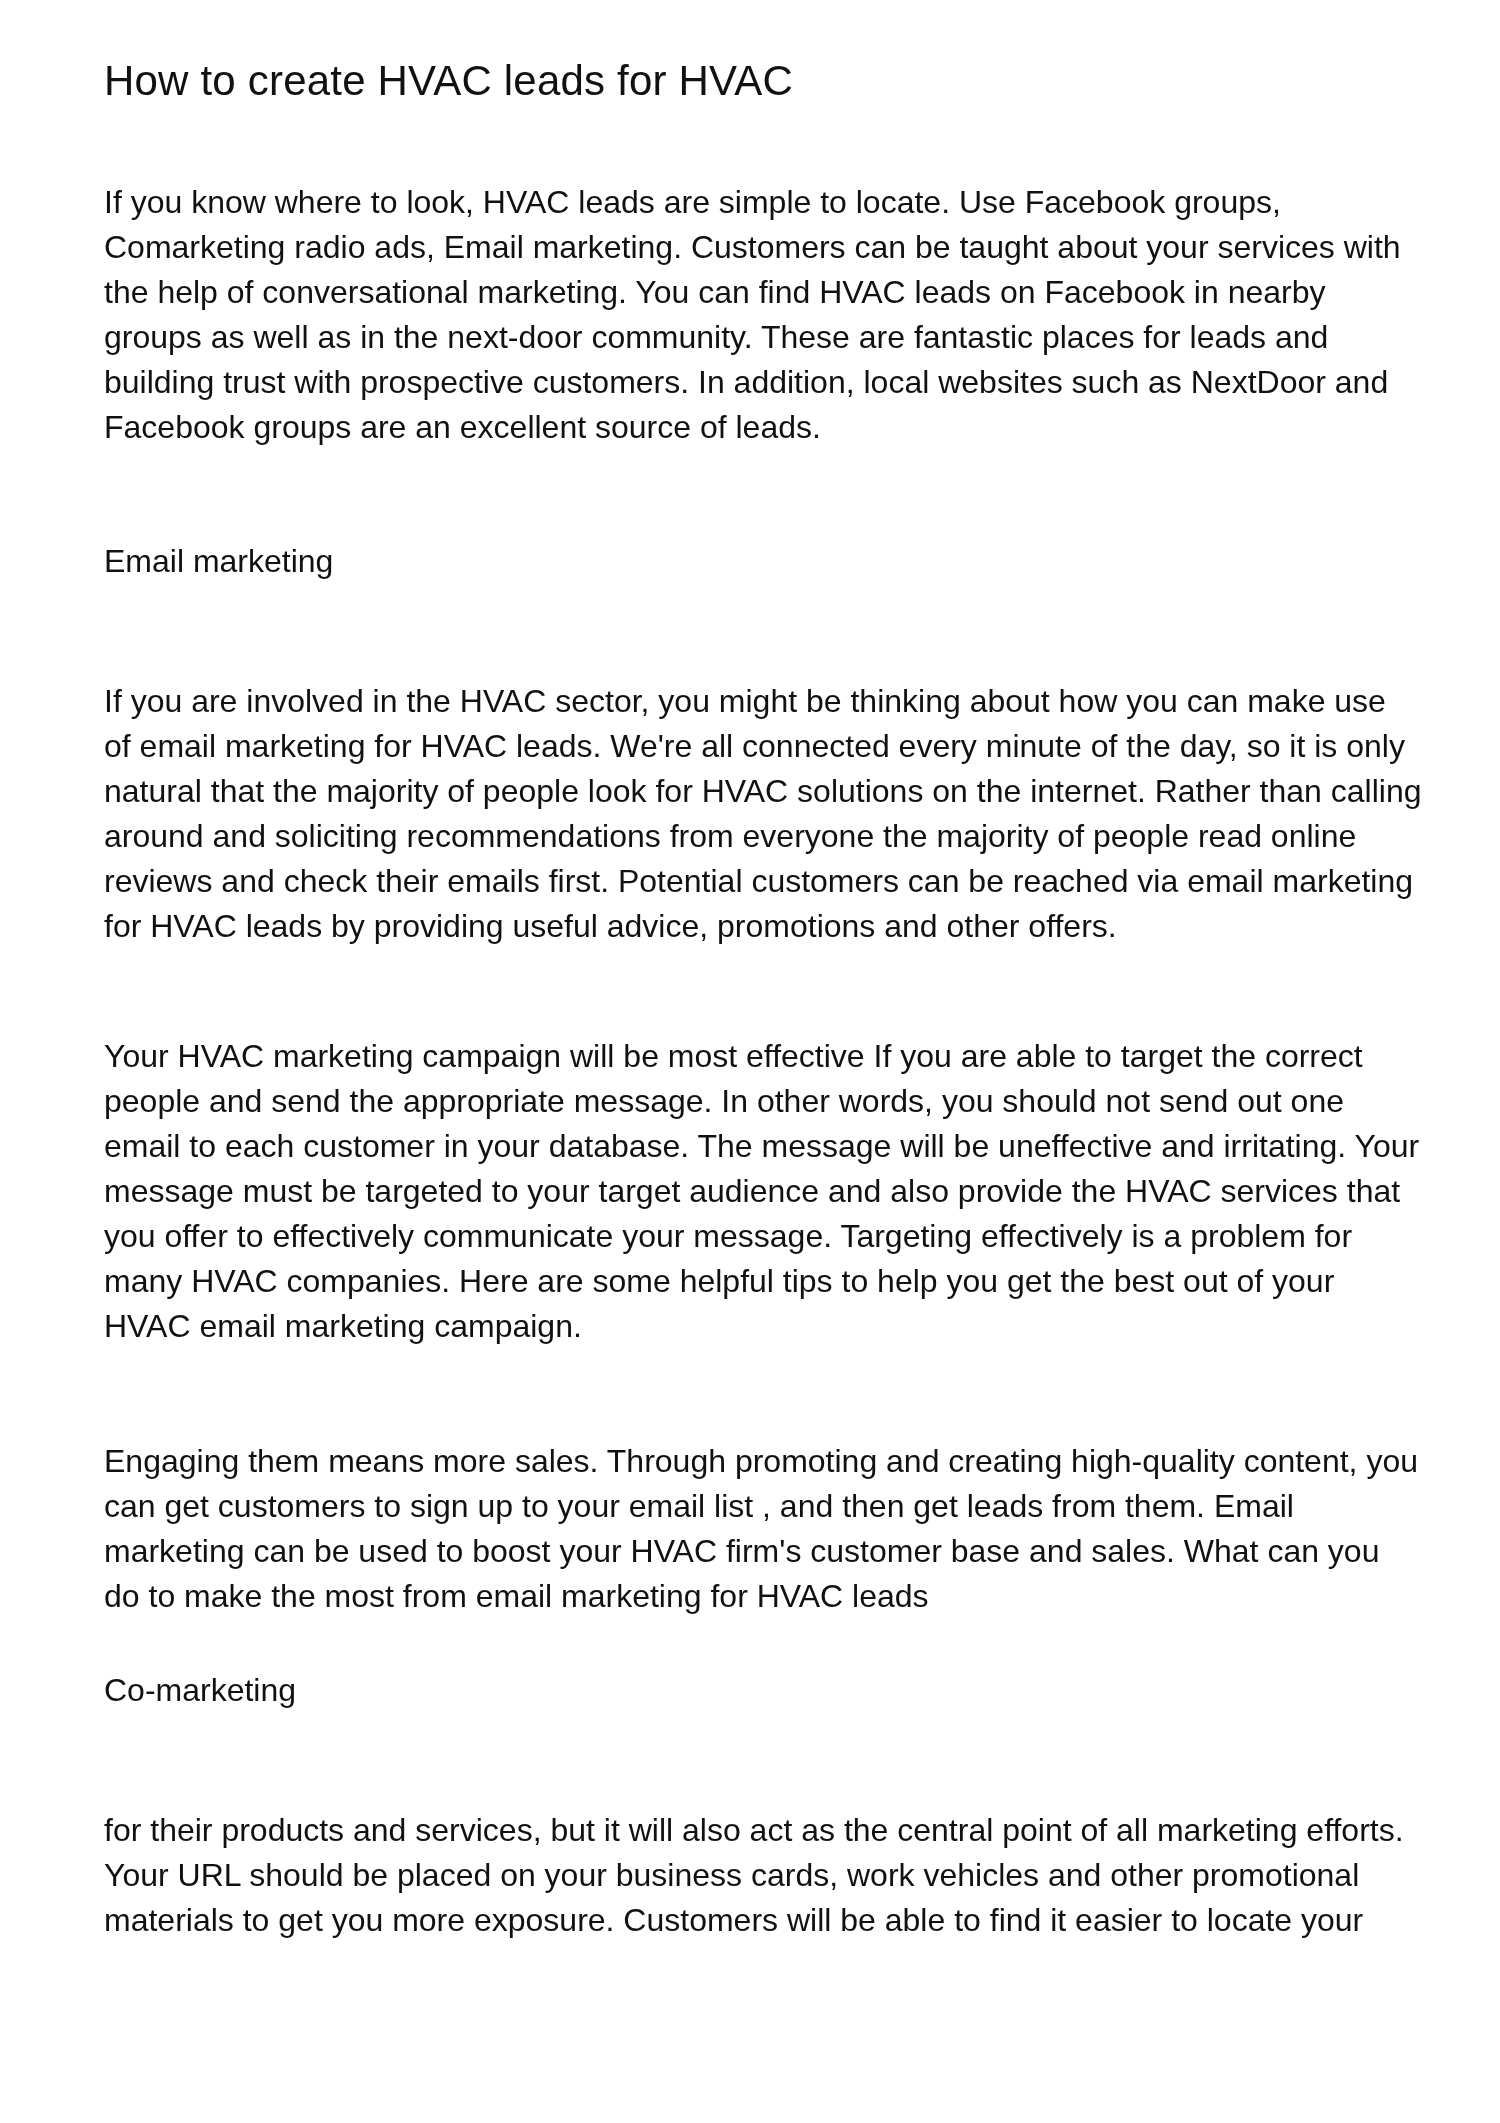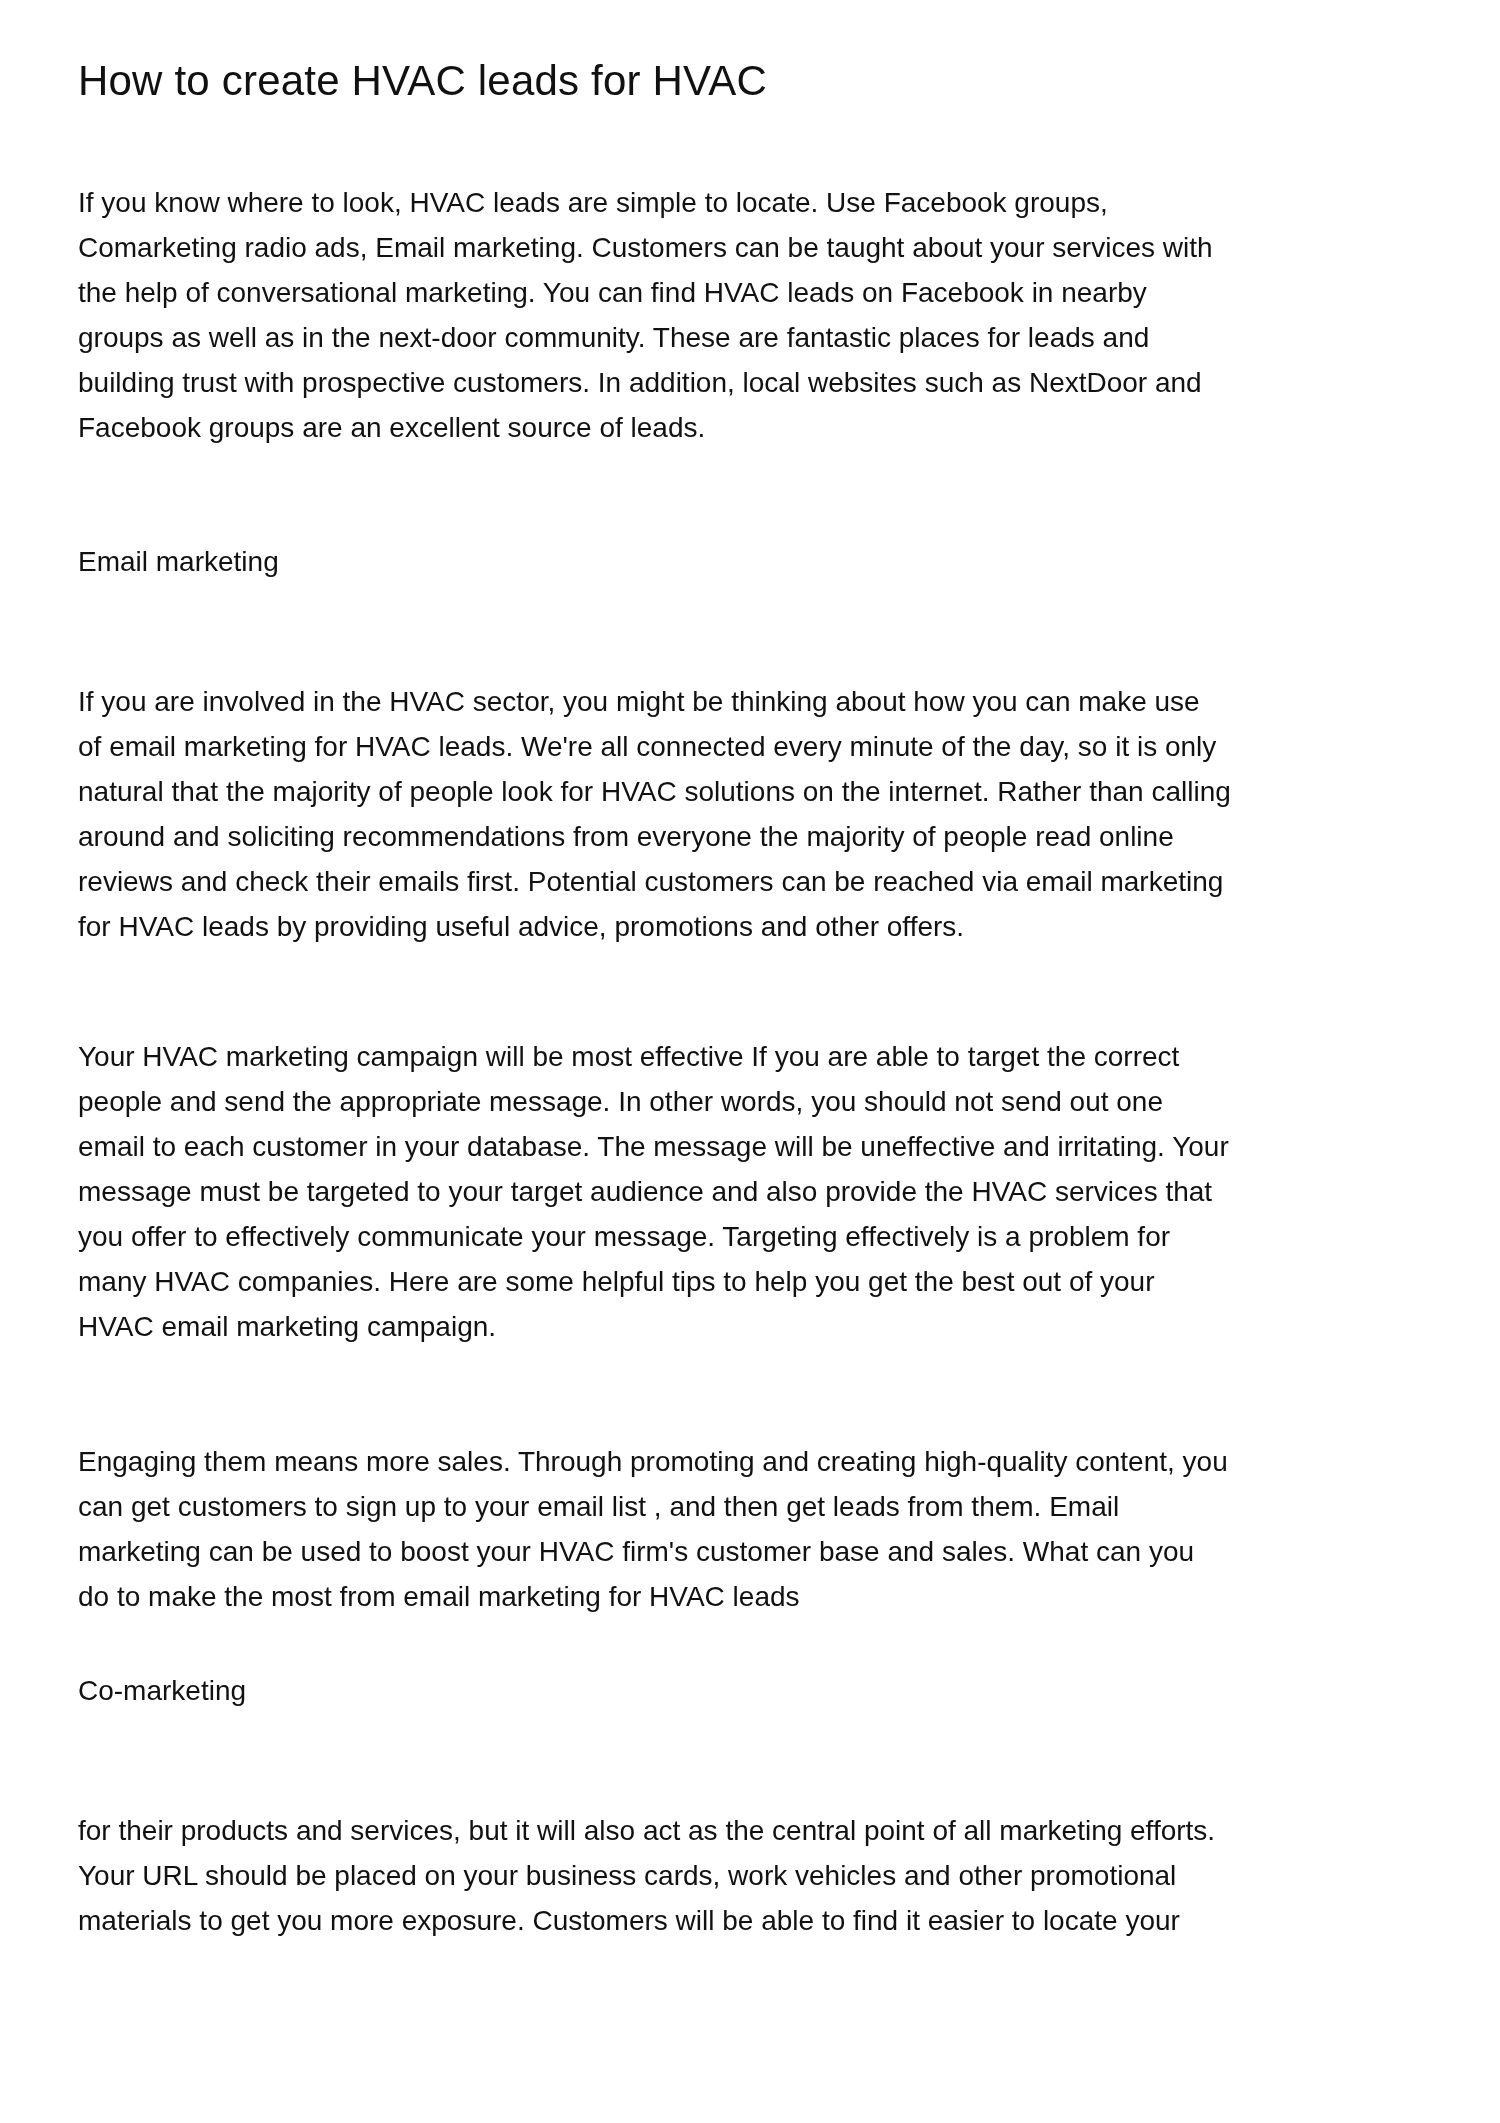--- a/index.html
+++ b/index.html
@@ -6,39 +6,39 @@
     margin: 0;
     padding: 0;
     background: #ffffff;
   }
   .page {
     position: relative;
     width: 1500px;
     height: 2123px;
     background: #ffffff;
     box-sizing: border-box;
-    padding: 52px 90px 0 78px;
+    padding: 52px 90px 0 104px;
     overflow: hidden;
     font-family: "Liberation Sans", sans-serif;
     color: #111111;
   }
   .doc-title {
     margin: 0;
     font-size: 42px;
     font-weight: 400;
     line-height: 57px;
     letter-spacing: 0.2px;
     white-space: pre;
   }
   .para {
     margin: 0;
   }
   .para .line,
   .section-heading {
-    font-size: 28px;
+    font-size: 32px;
     font-weight: 400;
     line-height: 45px;
     white-space: pre;
   }
   .section-heading {
     margin: 0;
   }
   
   .m-title-p1   { margin-top: 71px; }
   .m-h-email    { margin-top: 89px; }

